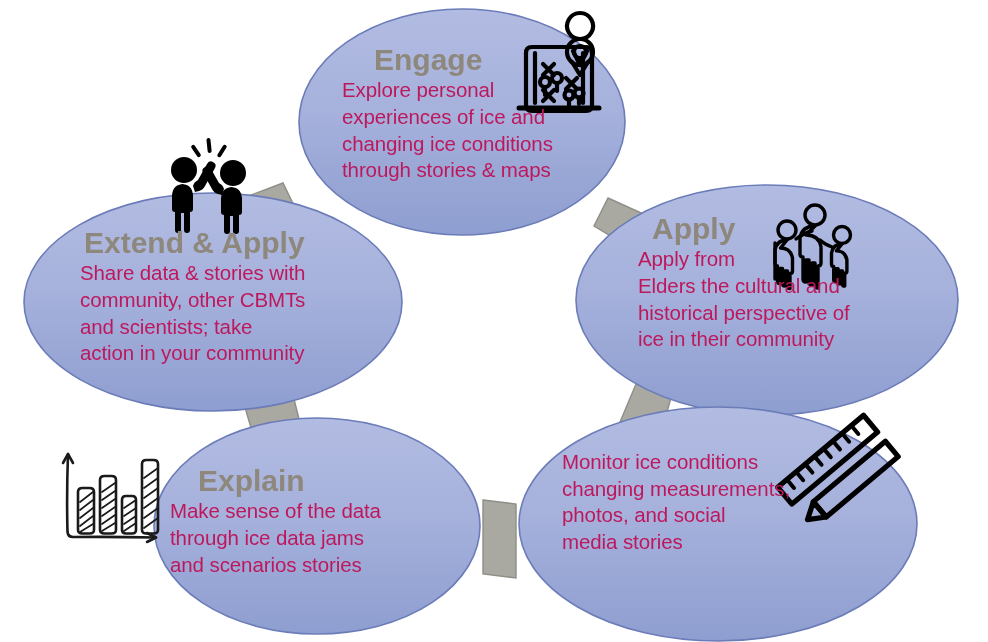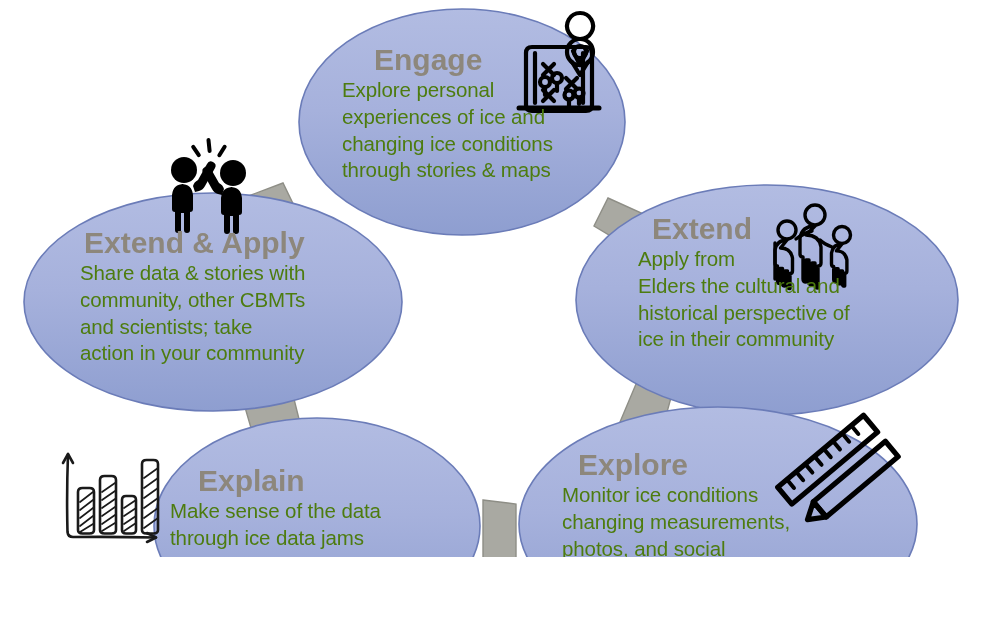--- a/index.html
+++ b/index.html
@@ -6,21 +6,21 @@
     margin: 0;
     padding: 0;
     background: #ffffff;
   }
   body {
     font-family: "Liberation Sans", sans-serif;
   }
   #canvas {
     position: relative;
     width: 988px;
-    height: 557px;
+    height: 642px;
     background: #ffffff;
     overflow: hidden;
   }
   #cycle-svg {
     position: absolute;
     left: 0;
     top: 0;
     width: 988px;
     height: 642px;
   }
@@ -30,21 +30,21 @@
   }
   .node-heading {
     color: #8d877c;
     font-weight: bold;
     font-size: 30px;
     line-height: 1.08;
     margin: 0 0 1px 0;
     white-space: nowrap;
   }
   .node-body {
-    color: #4d7c0f;
+    color: #be185d;
     font-size: 20.5px;
     line-height: 1.30;
     margin: 0;
     white-space: pre-line;
     letter-spacing: -0.1px;
   }
   
   #text-engage      { left: 342px; top: 44px;  width: 262px; }
   #text-engage .node-heading { padding-left: 32px; }
 
@@ -215,29 +215,28 @@
 
   <div class="node-text" id="text-engage">
     <div class="node-heading">Engage</div>
     <div class="node-body">Explore personal
 experiences of ice and
 changing ice conditions
 through stories &amp; maps</div>
   </div>
 
   <div class="node-text" id="text-elders">
-    <div class="node-heading">Extend</div>
+    <div class="node-heading">Apply</div>
     <div class="node-body">Apply from
 Elders the cultural and
 historical perspective of
 ice in their community</div>
   </div>
 
   <div class="node-text" id="text-explore">
-    <div class="node-heading">Explore</div>
     <div class="node-body">Monitor ice conditions
 changing measurements,
 photos, and social
 media stories</div>
   </div>
 
   <div class="node-text" id="text-explain">
     <div class="node-heading">Explain</div>
     <div class="node-body">Make sense of the data
 through ice data jams

